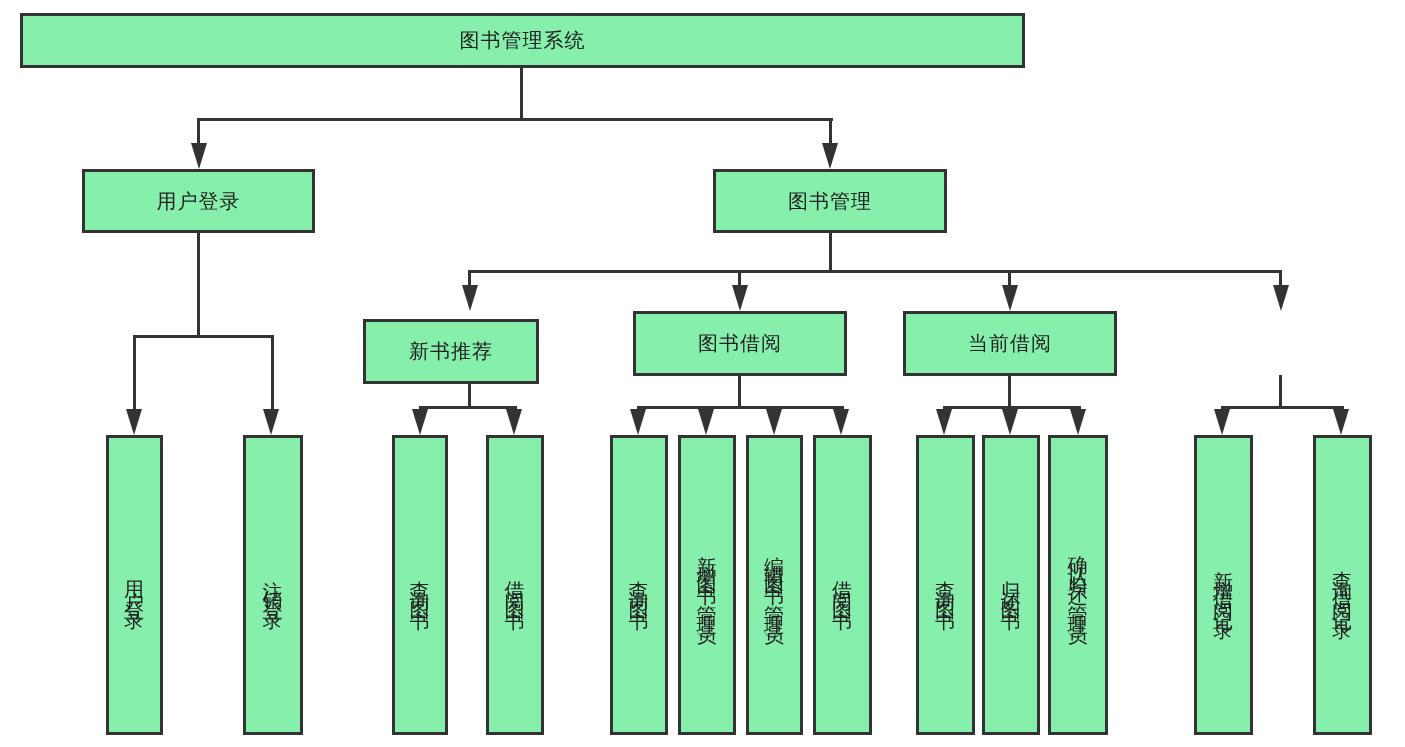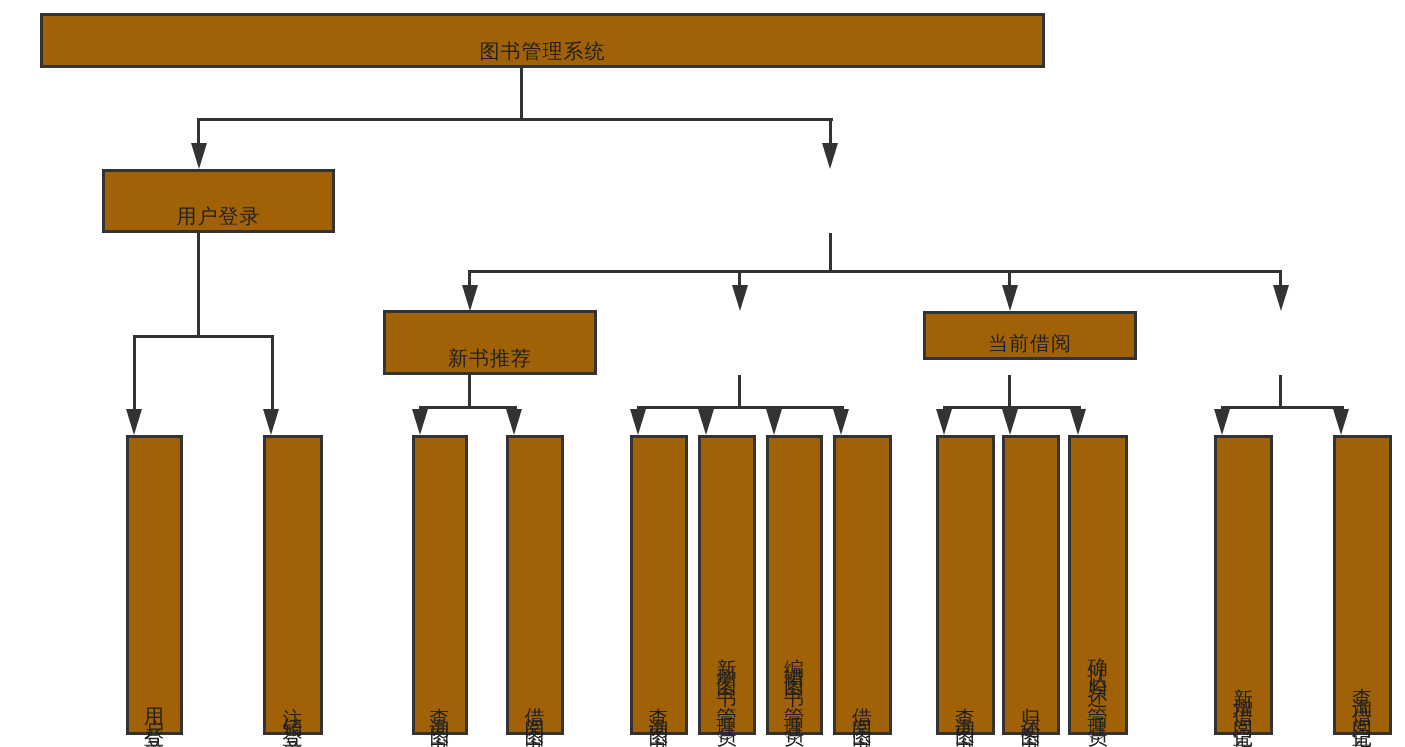--- a/index.html
+++ b/index.html
@@ -6,27 +6,26 @@
   .canvas {
     position:relative;
     width:1405px; height:747px;
     background:#ffffff;
     font-family:"Liberation Sans", sans-serif;
     overflow:hidden;
   }
   .box {
     position:absolute;
     box-sizing:border-box;
-    background:#a16207;
+    background:#86efac;
     border:3px solid #333333;
     display:flex;
-    align-items:flex-end;
+    align-items:center;
     justify-content:center;
     z-index:2;
-    margin-left:20px;
   }
   .box .lbl {
     color:#212121;
     font-size:20px;
     letter-spacing:1px;
     white-space:nowrap;
   }
   .box.v .lbl {
     writing-mode:vertical-rl;
     text-orientation:mixed;
@@ -106,25 +105,31 @@
   <div class="arrow" style="left:1214px;top:409px"></div>
   <div class="arrow" style="left:1333px;top:409px"></div>
 
   <div class="box" style="left:20px;top:13px;width:1005px;height:55px">
     <span class="lbl">图书管理系统</span>
   </div>
 
   <div class="box" style="left:82px;top:169px;width:233px;height:64px">
     <span class="lbl">用户登录</span>
   </div>
+  <div class="box" style="left:713px;top:169px;width:234px;height:64px">
+    <span class="lbl">图书管理</span>
+  </div>
 
-  <div class="box" style="left:363px;top:310px;width:214px;height:65px">
+  <div class="box" style="left:363px;top:319px;width:176px;height:65px">
     <span class="lbl">新书推荐</span>
   </div>
-  <div class="box" style="left:903px;top:311px;width:214px;height:49px">
+  <div class="box" style="left:633px;top:311px;width:214px;height:65px">
+    <span class="lbl">图书借阅</span>
+  </div>
+  <div class="box" style="left:903px;top:311px;width:214px;height:65px">
     <span class="lbl">当前借阅</span>
   </div>
 
   <div class="box v" style="left:106px;top:435px;width:57px;height:300px">
     <span class="lbl">用户登录</span>
   </div>
   <div class="box v" style="left:243px;top:435px;width:60px;height:300px">
     <span class="lbl">注销登录</span>
   </div>
 

